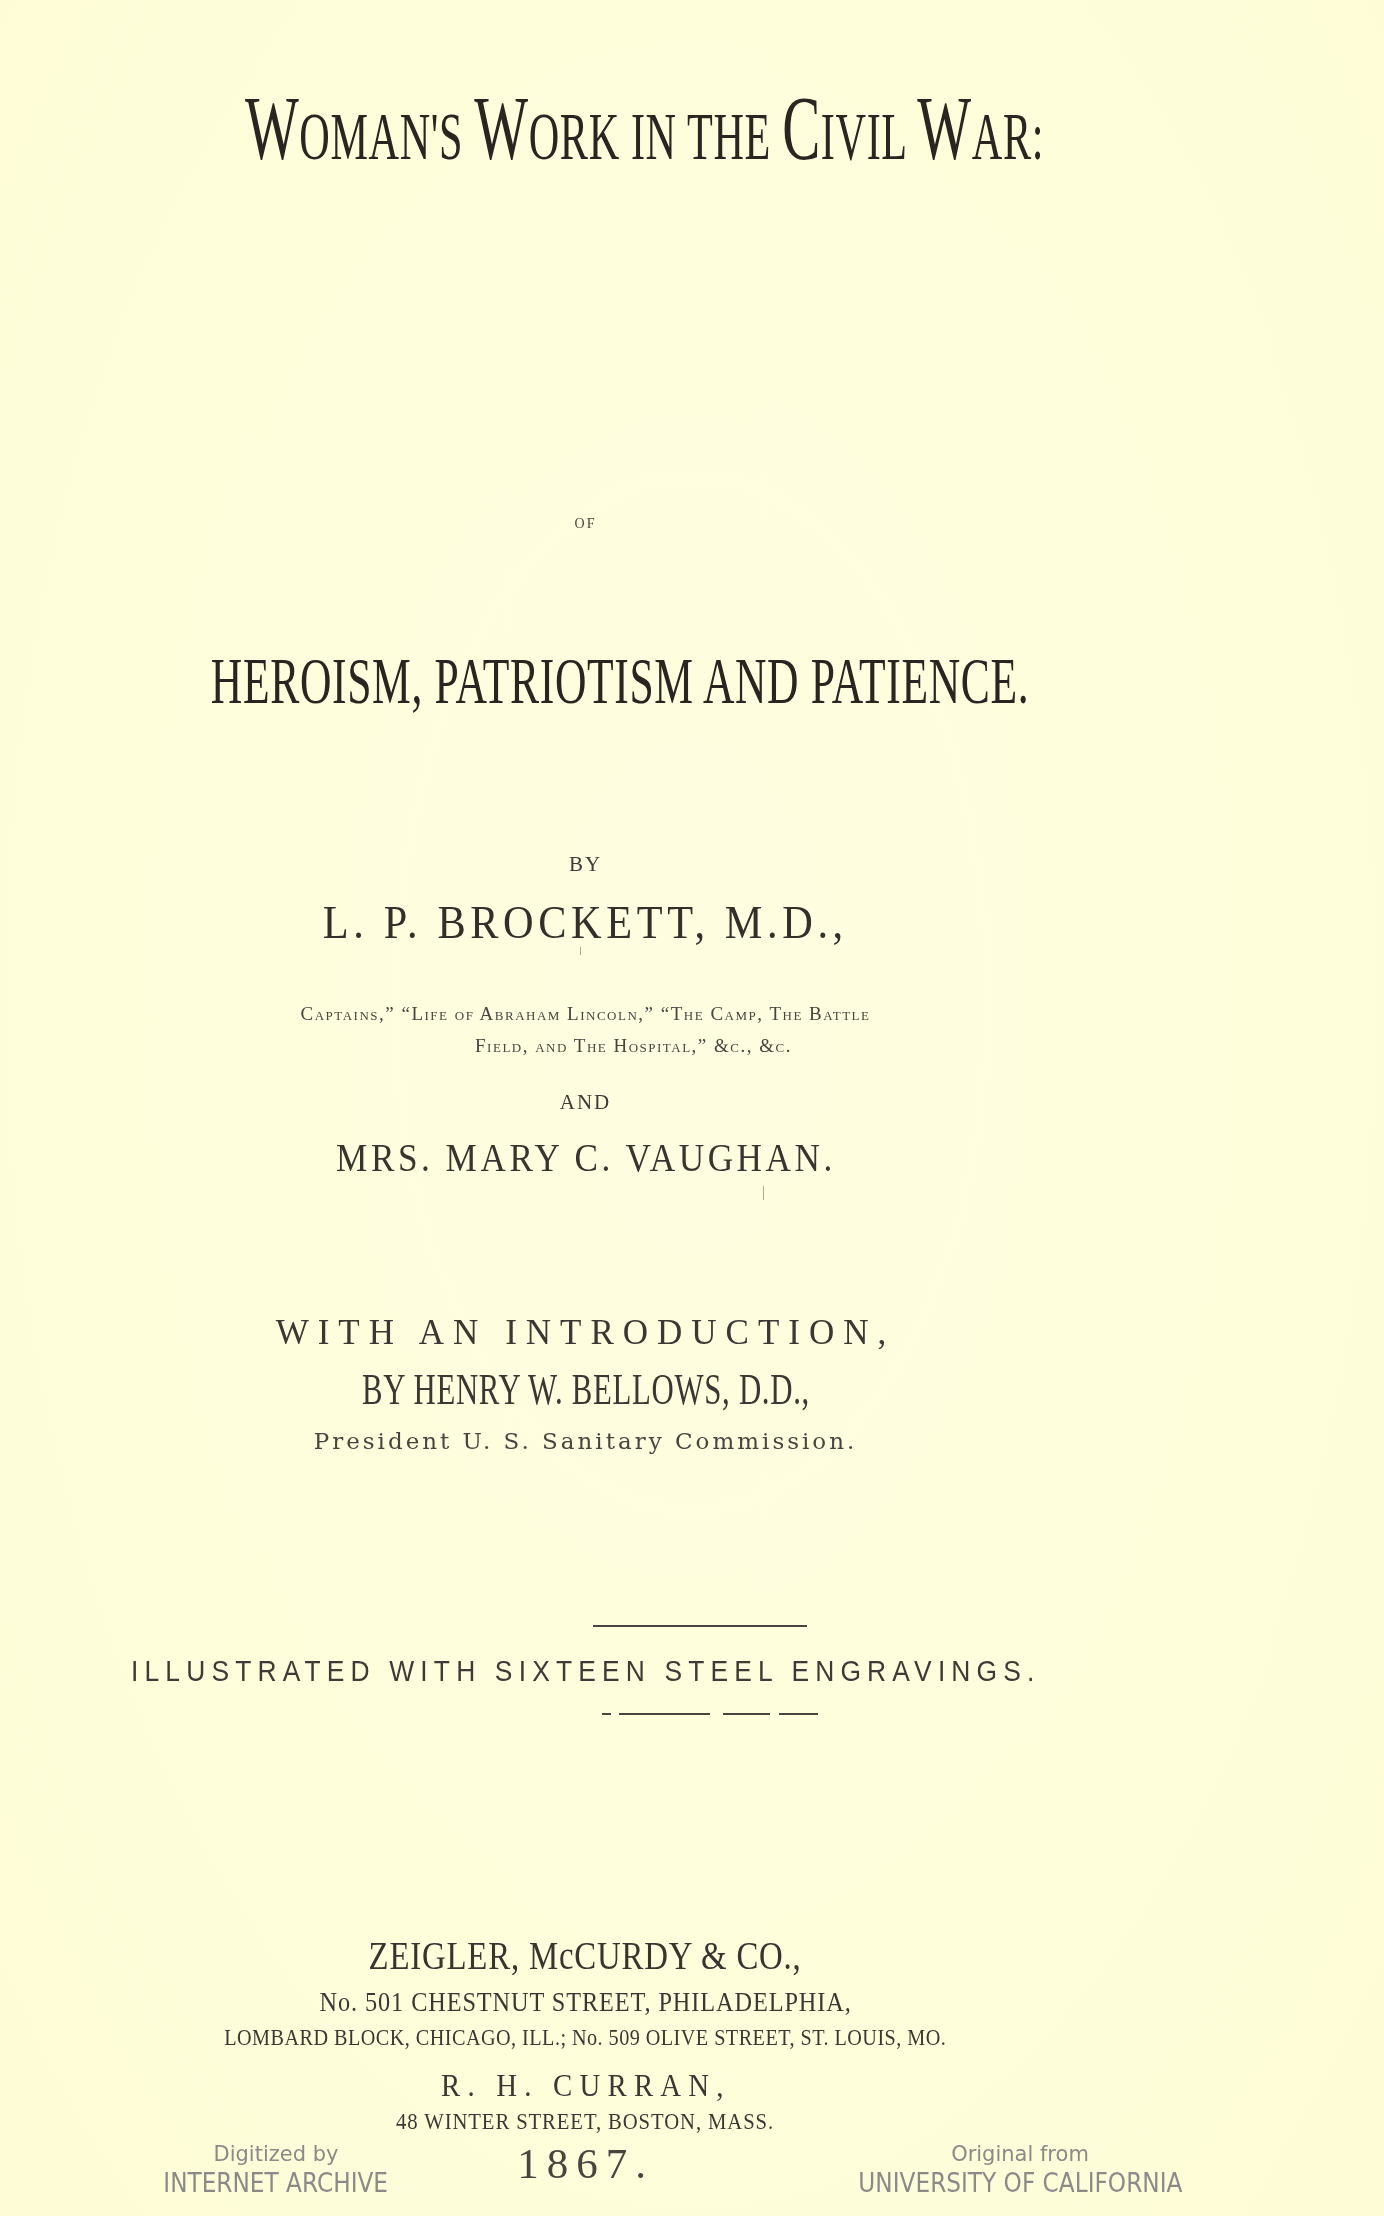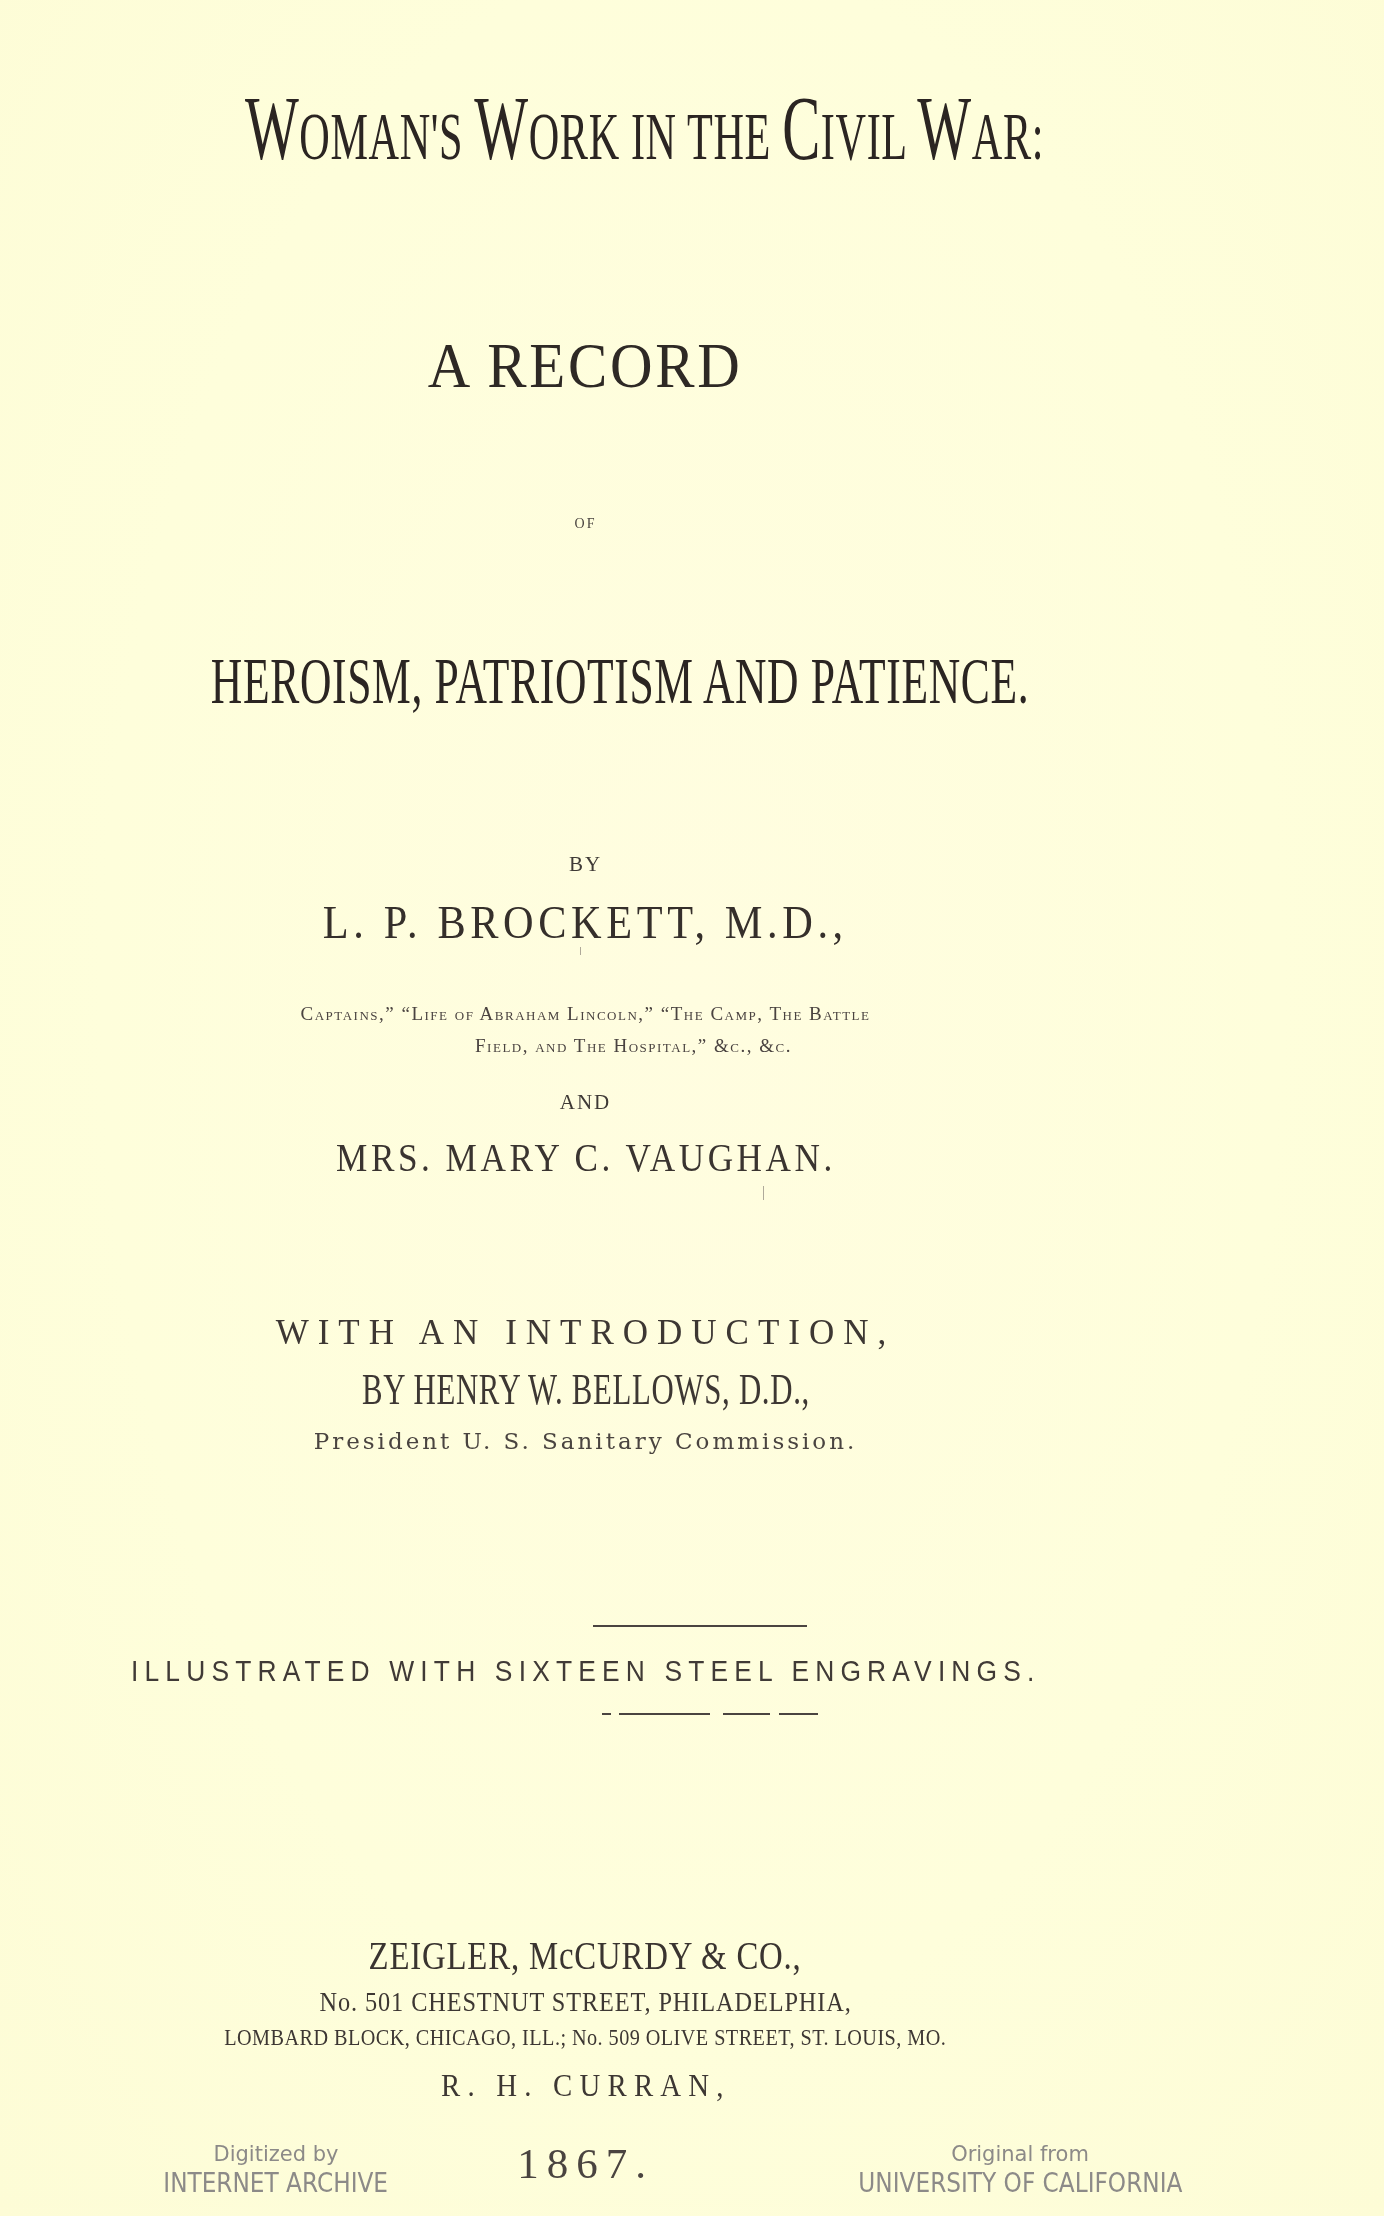--- a/index.html
+++ b/index.html
@@ -262,23 +262,20 @@
 <body>
 
 <div class="page">
 
   <div class="line" id="title">
     <span class="condensed">
       <span class="smcap-big">W</span><span class="smcap-small">OMAN'S </span><span class="smcap-big">W</span><span class="smcap-small">ORK IN THE </span><span class="smcap-big">C</span><span class="smcap-small">IVIL </span><span class="smcap-big">W</span><span class="smcap-small">AR:</span>
     </span>
   </div>
 
-  <div class="line" id="record">
-    <span class="condensed">A RECORD</span>
-  </div>
 
   <div class="line" id="of">OF</div>
 
   <div class="line" id="subtitle">
     <span class="condensed">HEROISM, PATRIOTISM AND PATIENCE.</span>
   </div>
 
   <div class="line" id="by">BY</div>
 
   <div class="line" id="author1">
@@ -321,20 +318,23 @@
   </div>
 
   <div class="line" id="address2">
     <span class="condensed">LOMBARD BLOCK, CHICAGO, ILL.; No. 509 OLIVE STREET, ST. LOUIS, MO.</span>
   </div>
 
   <div class="line" id="curran">
     <span class="condensed">R. H. CURRAN,</span>
   </div>
 
+  <div class="line" id="boston">
+    <span class="condensed">48 WINTER STREET, BOSTON, MASS.</span>
+  </div>
 
   <div class="line" id="year">1867.</div>
 
   <div class="watermark" id="wm-left">
     <span class="small">Digitized by</span>
     <span class="big"><span class="condensed">INTERNET ARCHIVE</span></span>
   </div>
 
   <div class="watermark" id="wm-right">
     <span class="small">Original from</span>

